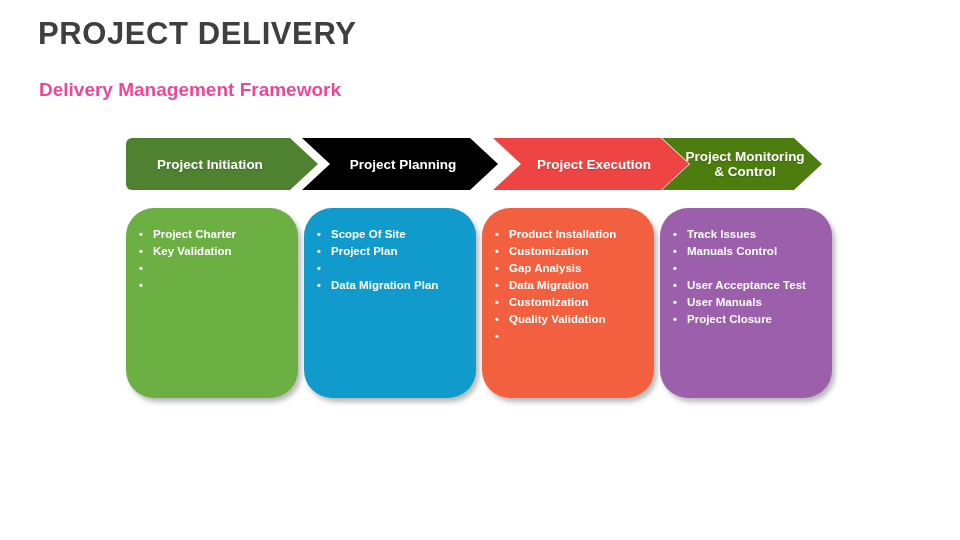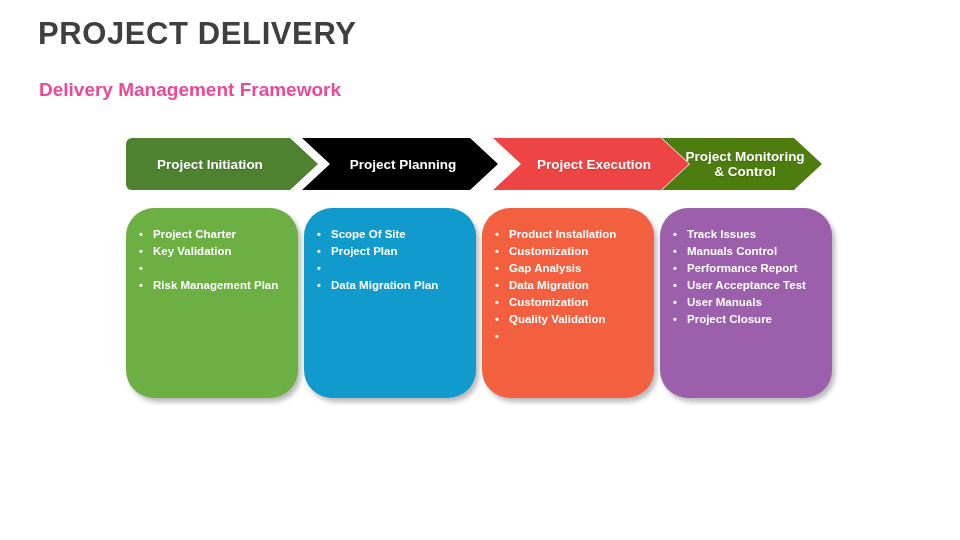--- a/index.html
+++ b/index.html
@@ -180,21 +180,20 @@
         </li>
         <li class="bullet-item">
           <span class="bullet-dot">•</span>
           <span class="bullet-text">Key Validation</span>
         </li>
         <li class="bullet-item">
           <span class="bullet-dot">•</span>
         </li>
         <li class="bullet-item">
           <span class="bullet-dot">•</span>
-          <span class="bullet-text">Risk Management Plan</span>
         </li>
       </ul>
   </div>
   <div class="card" id="card-2">
     <ul class="bullet-list">
         <li class="bullet-item">
           <span class="bullet-dot">•</span>
           <span class="bullet-text">Scope Of Site</span>
         </li>
         <li class="bullet-item">
@@ -246,21 +245,20 @@
         <li class="bullet-item">
           <span class="bullet-dot">•</span>
           <span class="bullet-text">Track Issues</span>
         </li>
         <li class="bullet-item">
           <span class="bullet-dot">•</span>
           <span class="bullet-text">Manuals Control</span>
         </li>
         <li class="bullet-item">
           <span class="bullet-dot">•</span>
-          <span class="bullet-text">Performance Report</span>
         </li>
         <li class="bullet-item">
           <span class="bullet-dot">•</span>
           <span class="bullet-text">User Acceptance Test</span>
         </li>
         <li class="bullet-item">
           <span class="bullet-dot">•</span>
           <span class="bullet-text">User Manuals</span>
         </li>
         <li class="bullet-item">

